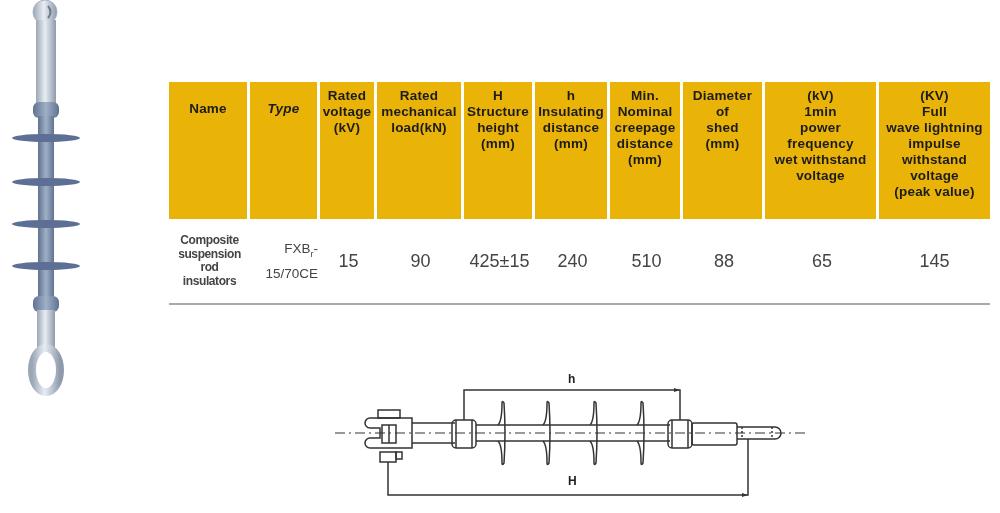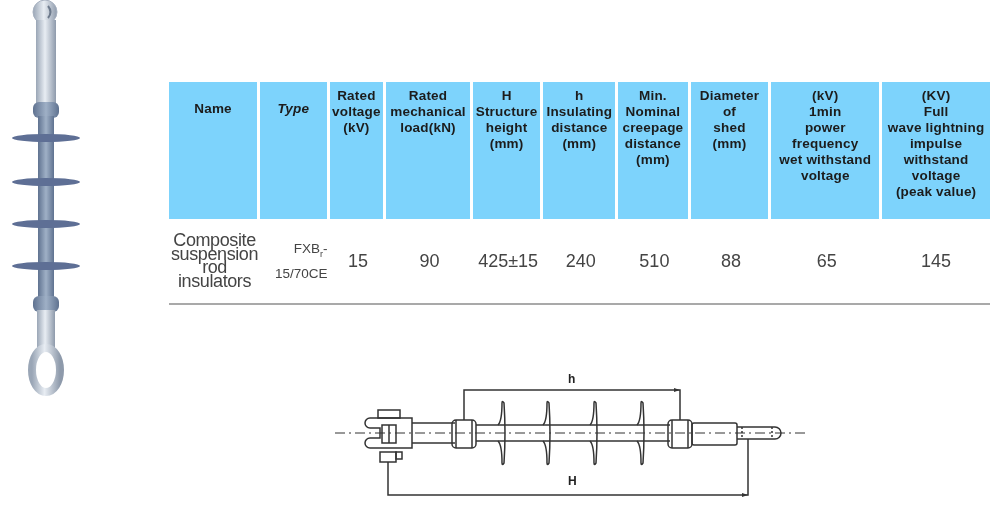--- a/index.html
+++ b/index.html
@@ -1,24 +1,24 @@
 <!DOCTYPE html>
 <html><head>
 <meta charset="utf-8">
 <style>
   html, body { margin:0; padding:0; background:#ffffff; }
   body { width:1000px; height:513px; position:relative; overflow:hidden; font-family:"Liberation Sans", sans-serif; color:#2a2a2a; }
   .photo { position:absolute; left:0; top:0; width:80px; height:400px; }
   .spec-table { position:absolute; left:169px; top:82px; width:821px; border-collapse:separate; border-spacing:0; }
-  .spec-table th { background:#7dd3fc; color:#1c1c1c; font-weight:bold; font-size:13.5px; line-height:16px; vertical-align:top; text-align:center; padding:6px 1px 0 1px; height:137px; border-right:3px solid #ffffff; box-sizing:border-box; white-space:pre-line; letter-spacing:0.2px; }
+  .spec-table th { background:#eab308; color:#1c1c1c; font-weight:bold; font-size:13.5px; line-height:16px; vertical-align:top; text-align:center; padding:6px 1px 0 1px; height:137px; border-right:3px solid #ffffff; box-sizing:border-box; white-space:pre-line; letter-spacing:0.2px; }
   .spec-table th:last-child { border-right:none; }
   .spec-table th.name-h { padding-top:19px; }
   .spec-table th.type-h { padding-top:19px;font-style:italic; }
   .spec-table td { font-size:18px; color:#444; text-align:center; vertical-align:middle; height:84px; border-bottom:2px solid #a9a9a9; padding:0 2px; }
-  .spec-table td.name-cell { font-size:18px; line-height:13.5px; color:#444; letter-spacing:-0.4px; white-space:pre-line; }
+  .spec-table td.name-cell { font-size:12px; line-height:13.5px; color:#444; letter-spacing:-0.4px; white-space:pre-line;font-weight:bold; }
   .spec-table td.type-cell { font-size:13.5px; line-height:19px; text-align:right; padding-left:8px; }
   .spec-table td.type-cell sub { font-size:9px; }
   .diagram { position:absolute; left:330px; top:370px; width:490px; height:135px; }
   .dim-label { position:absolute; font-weight:bold; font-size:12px; color:#222; }
 </style>
 </head>
 <body>
 
 <svg class="photo" viewBox="0 0 80 400">
   <defs>

